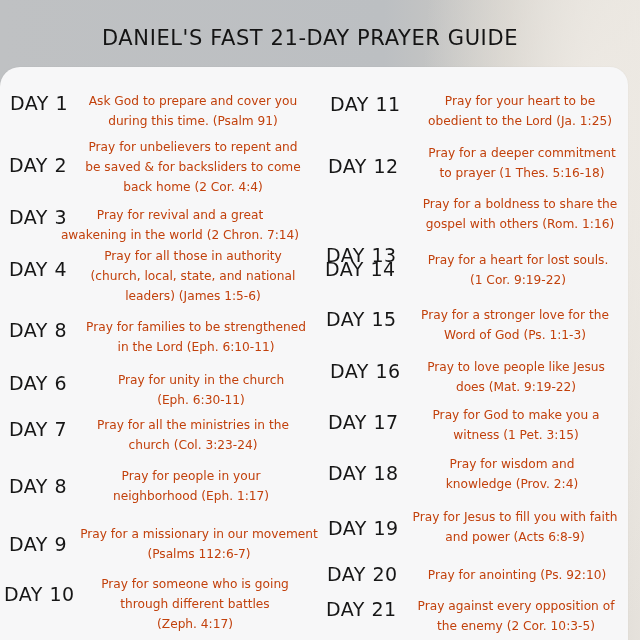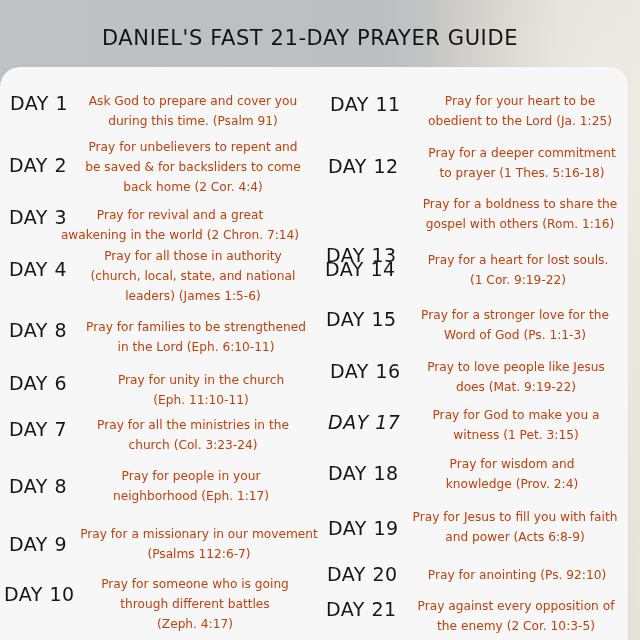--- a/index.html
+++ b/index.html
@@ -63,21 +63,21 @@
       <div>leaders) (James 1:5-6)</div>
     </div>
     <div class="day" style="left: 9px; top: 319px;">DAY 8</div>
     <div class="desc" style="left: 46px; width: 300px; top: 317px;">
       <div>Pray for families to be strengthened</div>
       <div>in the Lord (Eph. 6:10-11)</div>
     </div>
     <div class="day" style="left: 9px; top: 372px;">DAY 6</div>
     <div class="desc" style="left: 51px; width: 300px; top: 370px;">
       <div>Pray for unity in the church</div>
-      <div>(Eph. 11:10-11)</div>
+      <div>(Eph. 6:30-11)</div>
     </div>
     <div class="day" style="left: 9px; top: 418px;">DAY 7</div>
     <div class="desc" style="left: 43px; width: 300px; top: 415px;">
       <div>Pray for all the ministries in the</div>
       <div>church (Col. 3:23-24)</div>
     </div>
     <div class="day" style="left: 9px; top: 475px;">DAY 8</div>
     <div class="desc" style="left: 41px; width: 300px; top: 466px;">
       <div>Pray for people in your</div>
       <div>neighborhood (Eph. 1:17)</div>
@@ -116,21 +116,21 @@
     <div class="day" style="left: 326px; top: 308px;">DAY 15</div>
     <div class="desc" style="left: 365px; width: 300px; top: 305px;">
       <div>Pray for a stronger love for the</div>
       <div>Word of God (Ps. 1:1-3)</div>
     </div>
     <div class="day" style="left: 330px; top: 360px;">DAY 16</div>
     <div class="desc" style="left: 366px; width: 300px; top: 357px;">
       <div>Pray to love people like Jesus</div>
       <div>does (Mat. 9:19-22)</div>
     </div>
-    <div class="day" style="left: 328px; top: 411px; font-style: italic;">DAY 17</div>
+    <div class="day" style="left: 328px; top: 411px;">DAY 17</div>
     <div class="desc" style="left: 366px; width: 300px; top: 405px;">
       <div>Pray for God to make you a</div>
       <div>witness (1 Pet. 3:15)</div>
     </div>
     <div class="day" style="left: 328px; top: 462px;">DAY 18</div>
     <div class="desc" style="left: 362px; width: 300px; top: 454px;">
       <div>Pray for wisdom and</div>
       <div>knowledge (Prov. 2:4)</div>
     </div>
     <div class="day" style="left: 328px; top: 517px;">DAY 19</div>

